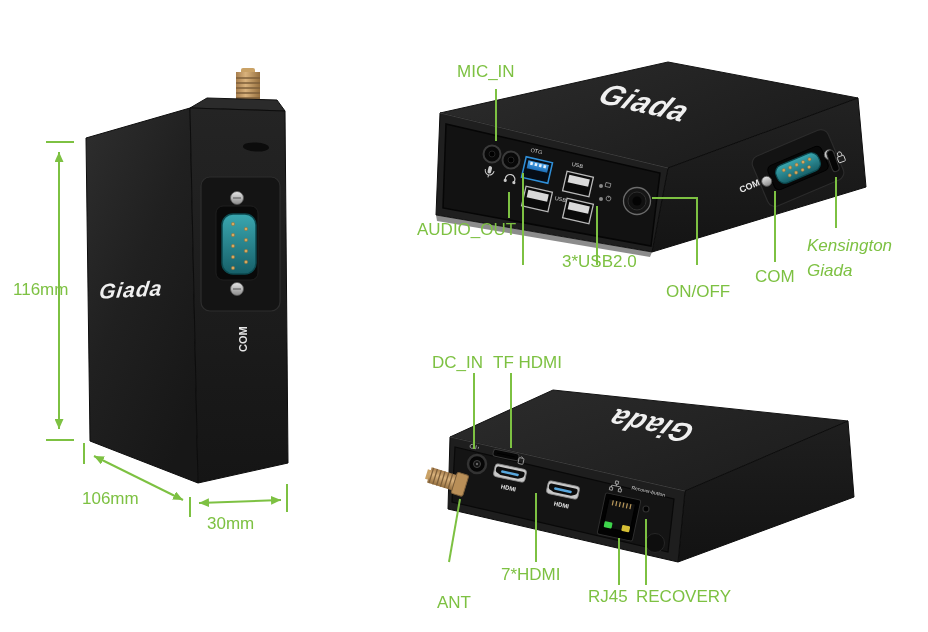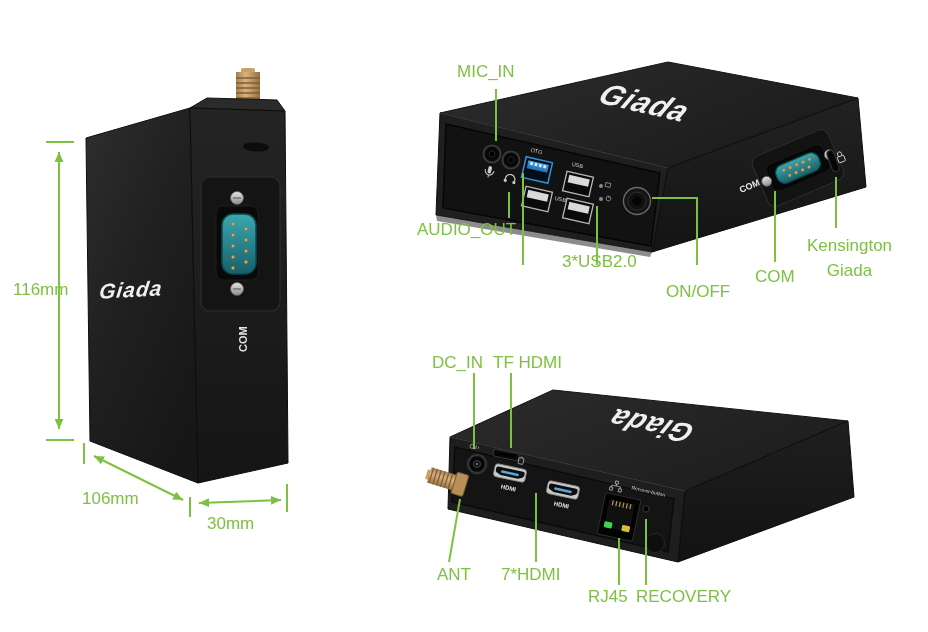--- a/index.html
+++ b/index.html
@@ -1,21 +1,21 @@
 <!DOCTYPE html>
 <html style="--accent: #7DC142; --usb3-blue: #2F8FD8; --led-green: #3ED44B; --led-yellow: #D6BF35; --com-teal: #2E939D; --antenna-gold: #C79A62; --chassis: #1E1E1E;"><head>
 <meta charset="utf-8">
 <style>
   :root{ --accent:#7DC142; --usb3-blue:#2F8FD8; --led-green:#3ED44B; --led-yellow:#D6BF35; }
   html,body{margin:0;padding:0;background:#fff;}
   .stage{position:relative;width:928px;height:632px;background:#fff;overflow:hidden;
          font-family:"Liberation Sans",sans-serif;}
   .stage svg{position:absolute;left:0;top:0;}
-  .lbl{position:absolute;font-size:17px;line-height:20px;color:var(--accent);white-space:nowrap;text-align:center;}
-  .lbl2{line-height:25px;}
+  .lbl{position:absolute;font-size:17px;line-height:20px;color:var(--accent);white-space:nowrap;}
+  .lbl2{line-height:25px;font-style:italic;}
   .gline{stroke:var(--accent);stroke-width:2;fill:none;}
   .gfill{fill:var(--accent);}
   svg text{font-family:"Liberation Sans",sans-serif;}
   .logo{font-weight:bold;font-style:italic;fill:#f0f0f0;letter-spacing:1px;}
   .print{fill:#d2d2d2;}
   .print-b{fill:#e6e6e6;font-weight:bold;}
 </style>
 </head>
 <body>
 
@@ -310,18 +310,18 @@
 <div class="lbl" style="left:755px;top:267px">COM</div>
 <div class="lbl lbl2" style="left:807px;top:233px">
   <div>Kensington</div>
   <div>Giada</div>
 </div>
 <div class="lbl" style="left:13px;top:280px">116mm</div>
 <div class="lbl" style="left:82px;top:489px">106mm</div>
 <div class="lbl" style="left:207px;top:514px">30mm</div>
 <div class="lbl" style="left:432px;top:353px">DC_IN</div>
 <div class="lbl" style="left:493px;top:353px">TF HDMI</div>
-<div class="lbl" style="left:437px;top:565px">ANT</div>
+<div class="lbl" style="left:437px;top:593px">ANT</div>
 <div class="lbl" style="left:501px;top:565px">7*HDMI</div>
 <div class="lbl" style="left:588px;top:587px">RJ45</div>
 <div class="lbl" style="left:636px;top:587px">RECOVERY</div>
 
 </div>
 
 </body></html>

